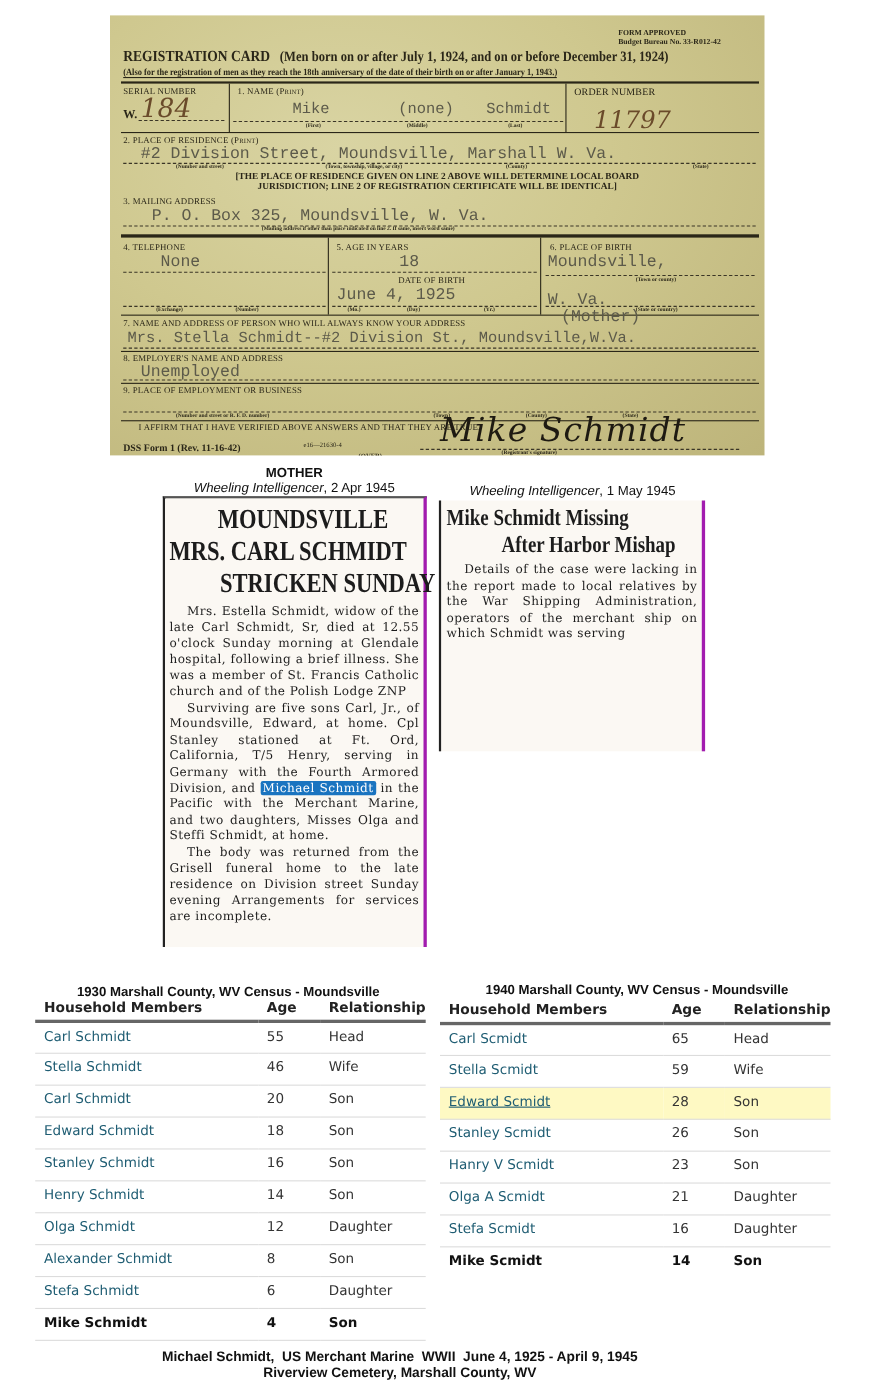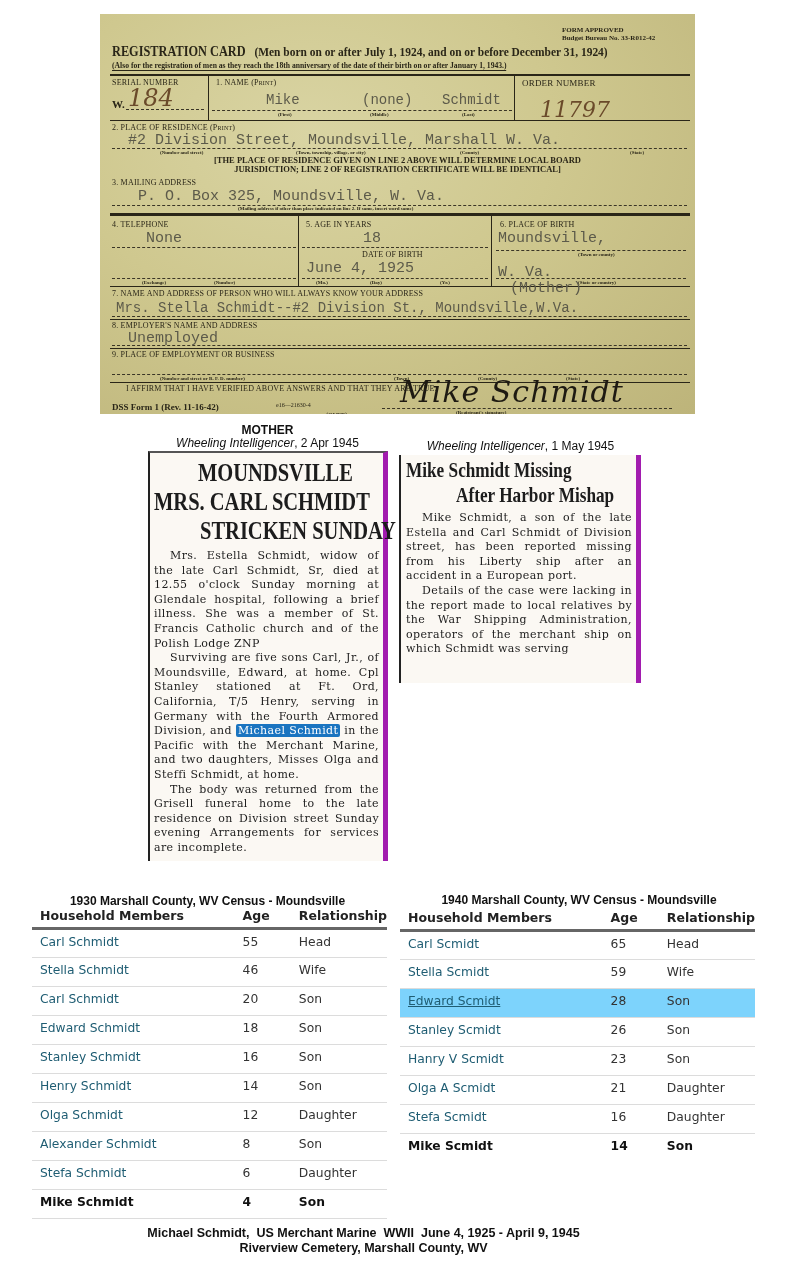--- a/index.html
+++ b/index.html
@@ -22,37 +22,37 @@
   .card .sc { font-variant: small-caps; font-weight: normal; font-size: 8px; letter-spacing: .2px; }
   .card .tiny { font-size: 5px; font-weight: bold; }
   .card .dash { border-bottom: 1px dashed #3a3526; }
   .card .rule { background: #2a2618; height: 2px; }
   .card .vline { background: #2a2618; width: 1px; }
 
   
   .clip-label { font-size: 12px; text-align: center; }
   .clip-label i { font-style: italic; }
   .clip {
-    background: #fbf8f3; border-left: 2px solid #222; border-right: 5px solid #a21caf;
+    background: #fbf8f3; border-left: 2px solid #222; border-right: 3px solid #a21caf;
     border-top: 2px solid #555;
     font-family: "DejaVu Serif", serif; color: #1c1c1c;
   }
   .clip .head { font-family: "Liberation Serif", serif; font-weight: bold; transform: scaleX(0.82); transform-origin: left; white-space: nowrap; }
   .clip .body { font-size: 11px; line-height: 14.6px; text-align: justify; letter-spacing: .4px; }
   .clip .body p { text-indent: 16px; }
   .hl { background: #1a74c0; color: #fff; border-radius: 2px; padding: 0 2px; }
 
   
   .census-title { font-size: 12px; font-weight: bold; text-align: center; }
   table.census { border-collapse: collapse; font-family: "DejaVu Sans", sans-serif; font-size: 12.3px; }
   table.census th { text-align: left; font-weight: bold; font-size: 12.5px; padding: 0 0 4px 8px; border-bottom: 3px solid #666; color: #222; }
   table.census td { padding: 0 0 4px 8px; height: 29px; border-bottom: 1px solid #dcdcdc; color: #333; }
   table.census td.name { color: #1f5d73; }
   table.census tr.bold td { font-weight: bold; color: #111; border-bottom: 1px solid #dcdcdc; }
-  table.census tr.hover td { background: #7dd3fc; }
+  table.census tr.hover td { background: #fef9c3; }
   table.census tr.hover td.name { text-decoration: underline; }
 
   .footer { left: 0; width: 727px; top: 1226px; text-align: center; font-size: 12.5px; font-weight: bold; line-height: 15px; }
 </style>
 </head>
 <body>
 
 <div class="abs card">
   <div class="abs" style="left:462px;top:12px;font-size:7px;font-weight:bold;line-height:8px;">
     <div>FORM APPROVED</div>
@@ -170,21 +170,20 @@
   </div>
 </div>
 
 <div class="abs clip-label" style="left:398px;top:439px;width:245px;">
   <i>Wheeling Intelligencer</i><span>, 1 May 1945</span>
 </div>
 <div class="abs clip" style="left:399px;top:455px;width:242px;height:228px;padding:2px 4px 0 5px;border-top:none;">
   <div class="head" style="font-size:21px;line-height:26px;">Mike Schmidt Missing</div>
   <div class="head" style="font-size:21px;margin-left:50px;line-height:24px;">After Harbor Mishap</div>
   <div class="body" style="margin-top:4px;">
-    <p>Mike Schmidt, a son of the late Estella and Carl Schmidt of Division street, has been reported missing from his Liberty ship after an accident in a European port.</p>
     <p>Details of the case were lacking in the report made to local relatives by the War Shipping Administration, operators of the merchant ship on which Schmidt was serving</p>
   </div>
 </div>
 
 <div class="abs census-title" style="left:30px;top:894px;width:355px;">1930 Marshall County, WV Census - Moundsville</div>
 <table class="abs census" style="left:32px;top:908px;width:355px;">
   <thead>
     <tr>
       <th style="width:207px;">Household Members</th>
       <th style="width:57px;">Age</th>

